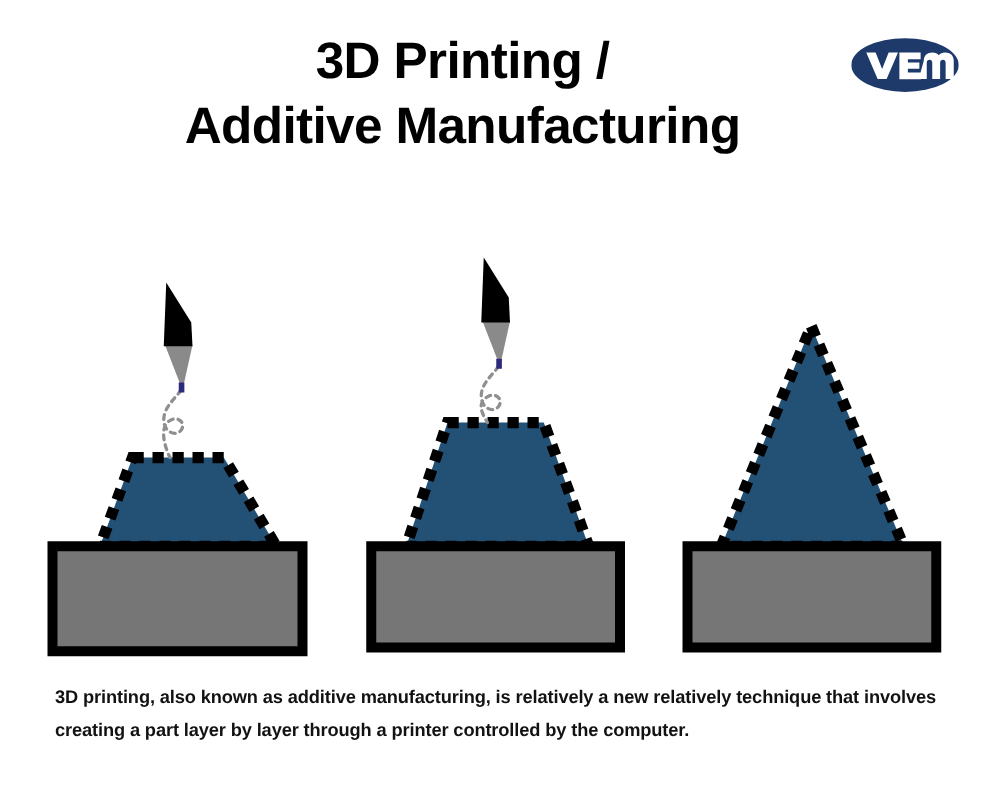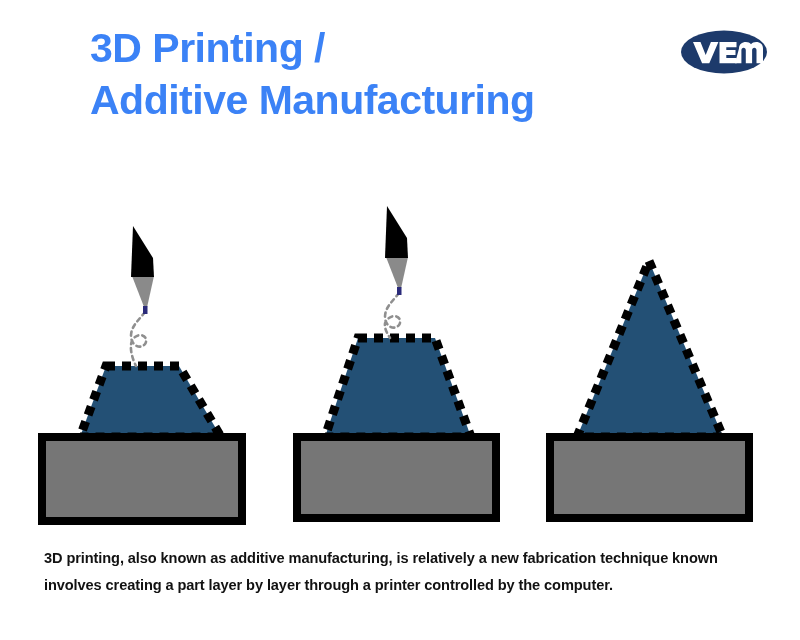--- a/index.html
+++ b/index.html
@@ -3,22 +3,22 @@
 <meta charset="utf-8">
 <style>
   html,body{margin:0;padding:0;background:#ffffff;}
   body{width:800px;height:640px;overflow:hidden;
        font-family:"Liberation Sans", sans-serif;}
   #stage{position:relative;width:800px;height:640px;background:#ffffff;}
 
   
   #title{
     position:absolute;left:90px;top:22px;width:560px;
-    text-align:left;
-    color:#3b82f6;
+    text-align:center;
+    color:#000000;
     font-family:"Liberation Sans", sans-serif;
     font-weight:bold;
     font-size:41px;
     line-height:52px;
     letter-spacing:-0.5px;
     white-space:pre-line;
   }
   #logo{position:absolute;left:681px;top:30px;width:86px;height:44px;}
 
   
@@ -87,15 +87,15 @@
 
     <g>
 
       <polygon points="649,261 723,437 577,437" fill="#235075" stroke="#000000" stroke-width="9" stroke-dasharray="9 7" stroke-linejoin="miter"></polygon>
 
       <rect x="550" y="437" width="199" height="81" fill="#767676" stroke="#000000" stroke-width="8"></rect>
     </g>
 
   </svg>
 
-  <div id="caption">3D printing, also known as additive manufacturing, is relatively a new fabrication technique known involves creating a part layer by layer through a printer controlled by the computer.</div>
+  <div id="caption">3D printing, also known as additive manufacturing, is relatively a new relatively technique that involves creating a part layer by layer through a printer controlled by the computer.</div>
 
 </div>
 
 </body></html>

